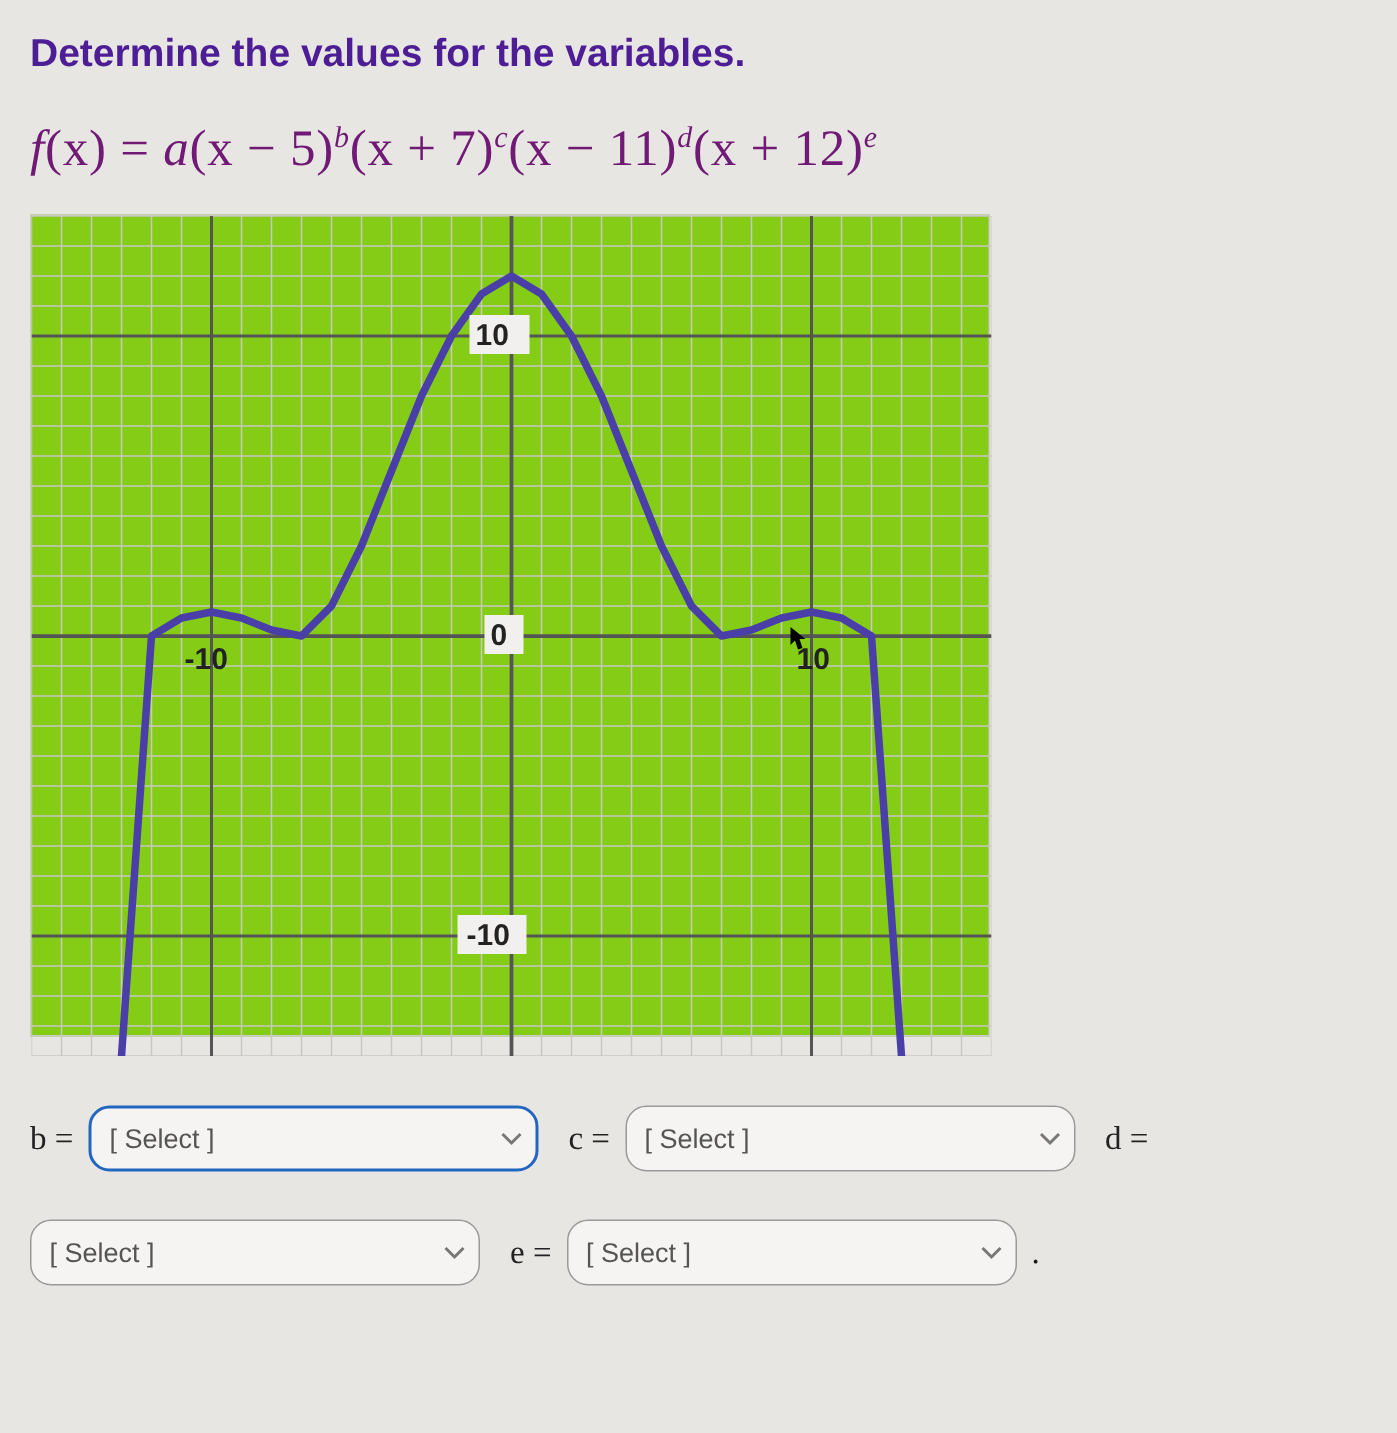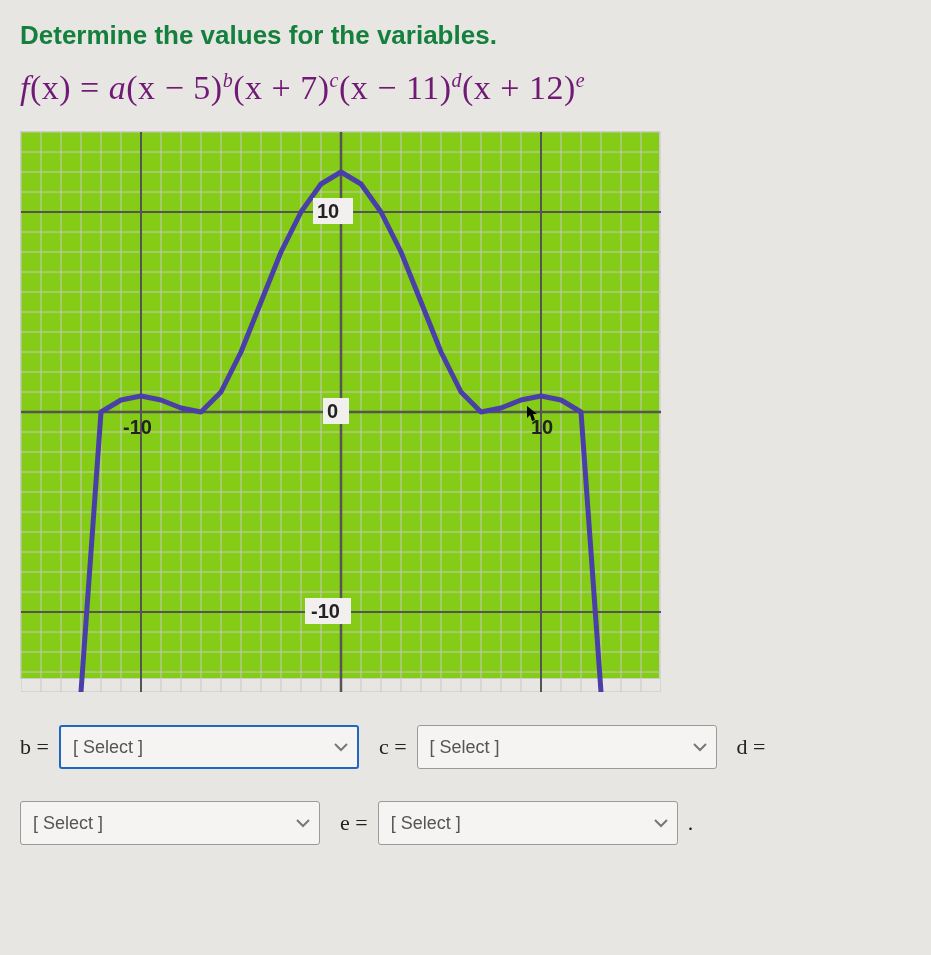--- a/index.html
+++ b/index.html
@@ -7,22 +7,22 @@
     margin: 0;
     padding: 20px;
     font-family: Arial, Helvetica, sans-serif;
     background: #e8e6e3;
     color: #1a1a1a;
     width: 931px;
   }
   .title {
     font-size: 26px;
     font-weight: bold;
-    margin-bottom: 18px;
-    color: #15803d;
+    margin-bottom: 30px;
+    color: #4c1d95;
   }
   .equation {
     font-family: 'Times New Roman', Times, serif;
     font-size: 34px;
     font-style: italic;
     margin-bottom: 24px;
     color: #701a75;
     letter-spacing: 0.5px;
   }
   .equation .upright { font-style: normal; }
@@ -53,21 +53,21 @@
     font-size: 22px;
     color: #222;
     white-space: nowrap;
   }
   .select-box {
     position: relative;
     min-width: 300px;
     height: 44px;
     background: #f5f4f2;
     border: 1px solid #9a9a9a;
-    border-radius: 3px;
+    border-radius: 14px;
     padding: 0 30px 0 12px;
     display: flex;
     align-items: center;
     font-size: 18px;
     color: #555;
     cursor: pointer;
   }
   .select-box.active {
     border: 2px solid #2366c0;
   }

